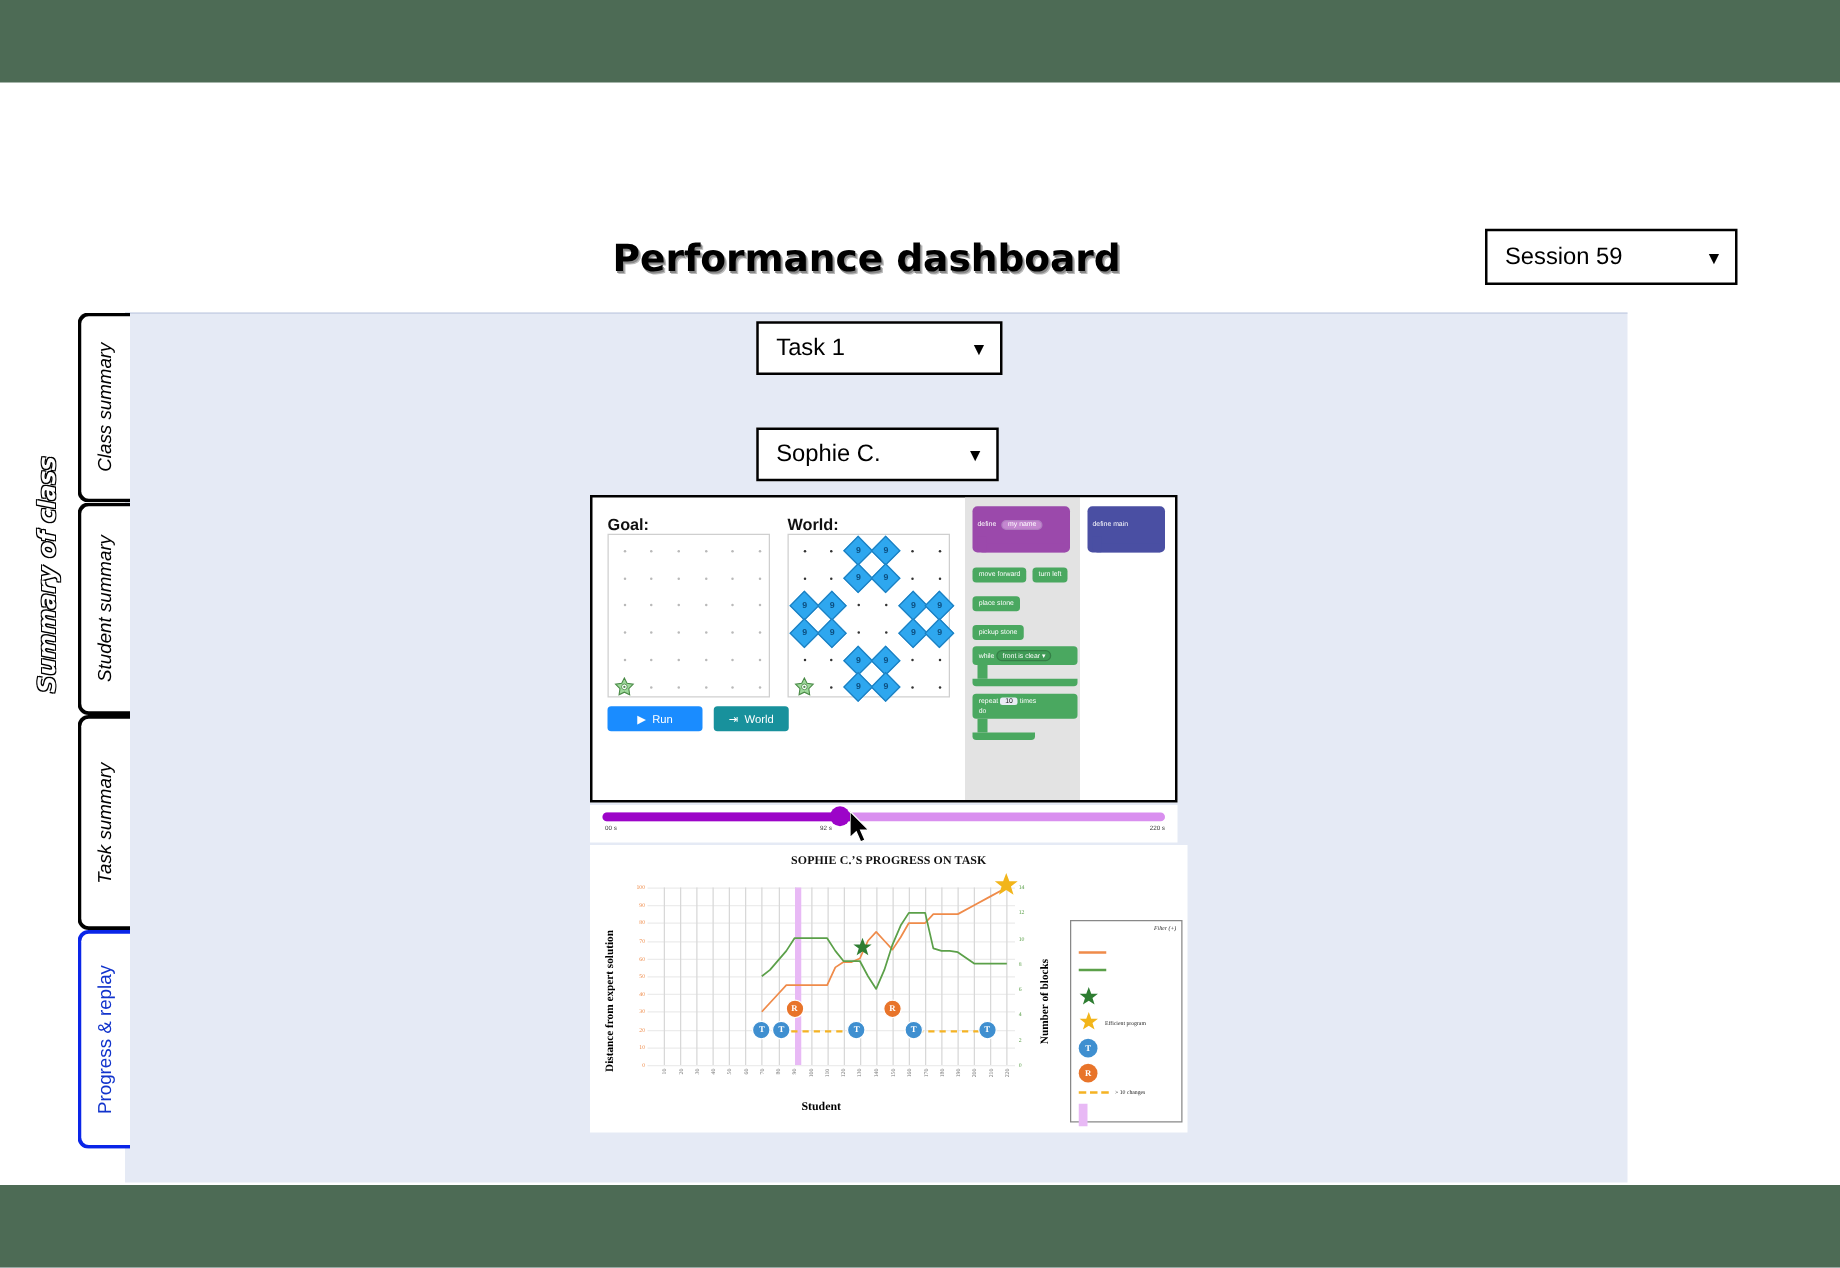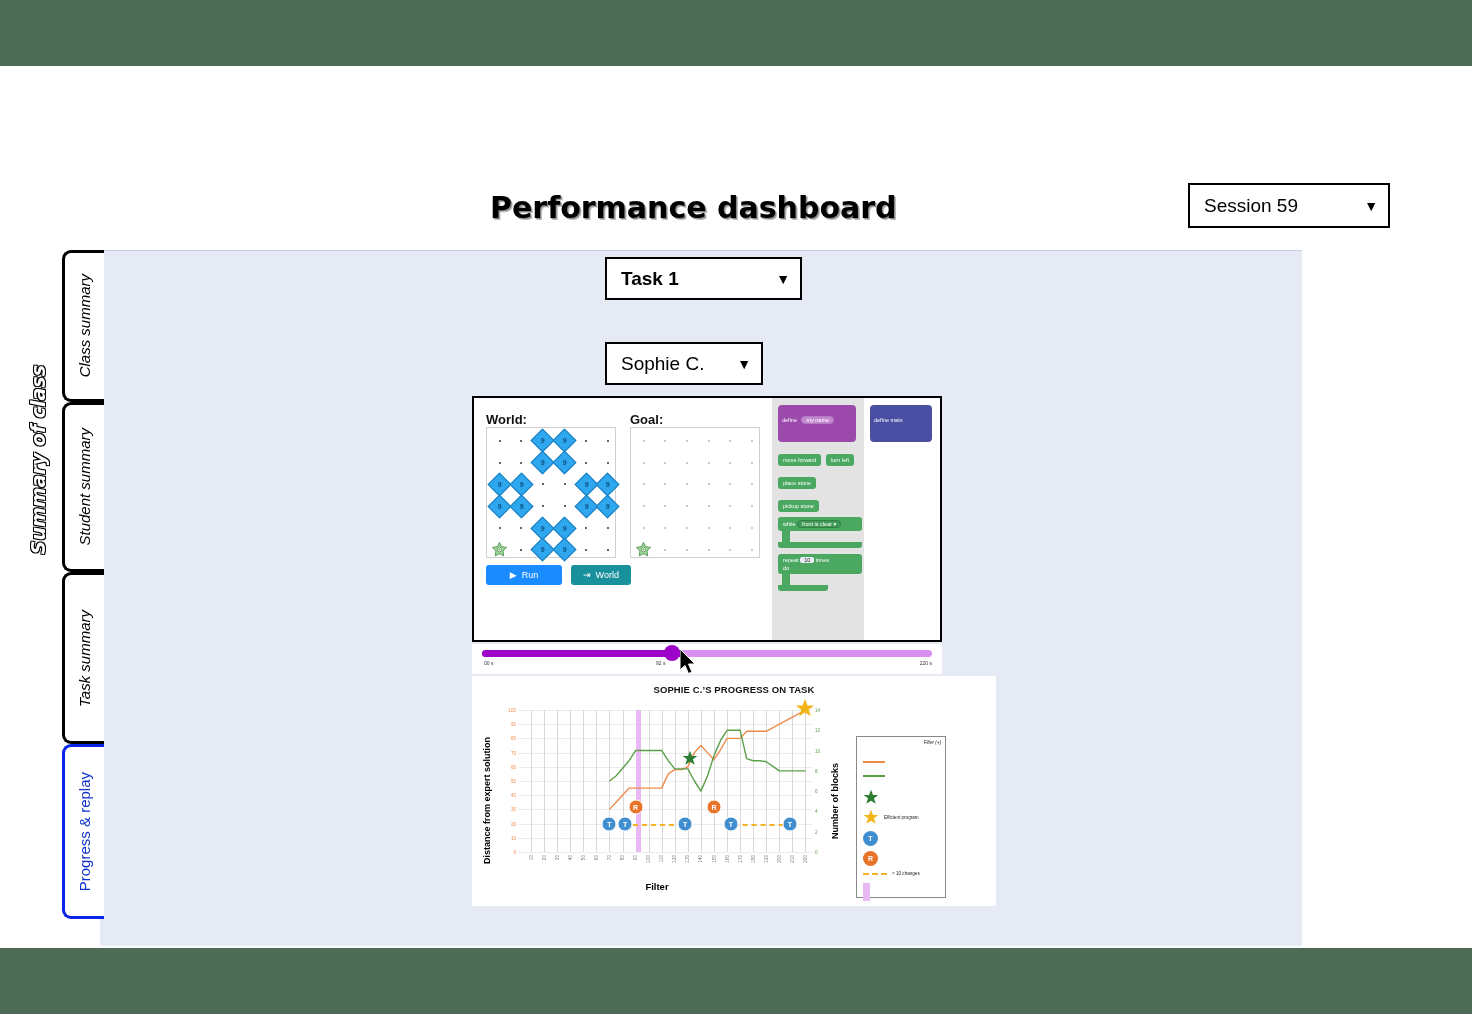--- a/index.html
+++ b/index.html
@@ -25,22 +25,22 @@
     white-space:nowrap;
   }
   .dropdown {
     position:absolute; background:#fff; border:2px solid #000;
     display:flex; align-items:center; justify-content:space-between;
     padding:0 10px 0 14px; font-family:"Liberation Sans", sans-serif;
   }
   .dropdown .dd-label { font-size:19px; color:#000; }
   .dropdown .dd-arrow { font-size:14px; color:#000; margin-left:12px; }
   #session-dd { left:1188px; top:183px; width:202px; height:45px; }
-  #task-dd    { left:605px;  top:257px; width:197px; height:43px;font-weight:bold; }
-  #student-dd { left:605px;  top:342px; width:158px; height:43px; }
+  #task-dd    { left:605px;  top:257px; width:197px; height:43px; }
+  #student-dd { left:605px;  top:342px; width:194px; height:43px; }
 
   
   #content-area {
     position:absolute; left:100px; top:250px; width:1202px; height:696px;
     background:#e5eaf5;
     border-top:1px solid #c4cde2;
   }
 
   
   #sidebar-title {
@@ -141,22 +141,23 @@
   #knob { position:absolute; left:192px; top:1px; width:16px; height:16px;
           border-radius:50%; background:#9c04c8; }
   .slab { position:absolute; top:16px; font-size:5px; color:#333; }
   #slab-start { left:12px; }
   #slab-mid   { left:184px; }
   #slab-end   { right:10px; }
   #cursor { position:absolute; left:208px; top:5px; }
 
   
   #chart-card {
-    position:absolute; left:472px; top:676px; width:524px; height:230px;
+    position:absolute; left:472px; top:676px; width:478px; height:230px;
     background:#fff;
+    font-family:Liberation Serif, serif;
   }
   #chart-title { text-align:center; font-size:9.5px; font-weight:bold;
                  color:#111; margin-top:8px; letter-spacing:0.1px; }
   #ylabel-left {
     position:absolute; left:8px; top:50px; height:150px; width:14px;
     display:flex; align-items:center; justify-content:center;
   }
   #ylabel-left span {
     writing-mode:vertical-rl; transform:rotate(180deg);
     font-size:9px; font-weight:bold; color:#000; white-space:nowrap;
@@ -235,286 +236,286 @@
   <span>Task summary</span>
 </div>
 <div class="vtab" id="vtab-3">
   <span>Progress &amp; replay</span>
 </div>
 
 <div id="sim-panel">
   <div id="sim-left">
     <div id="grids">
       <div>
-        <div class="gridlabel">World:</div>
-        <div class="gridbox" id="world-grid">
+        <div class="gridlabel">Goal:</div>
+        <div class="gridbox" id="goal-grid">
             <div class="gcell" style="left: 2px; top: 2px;">
-              <span class="dot"></span>
+              <span class="dot light"></span>
             </div>
             <div class="gcell" style="left: 23.6px; top: 2px;">
-              <span class="dot"></span>
+              <span class="dot light"></span>
             </div>
             <div class="gcell" style="left: 45.2px; top: 2px;">
-              <span class="stone">
-                <b>9</b>
-              </span>
+              <span class="dot light"></span>
             </div>
             <div class="gcell" style="left: 66.8px; top: 2px;">
-              <span class="stone">
-                <b>9</b>
-              </span>
+              <span class="dot light"></span>
             </div>
             <div class="gcell" style="left: 88.4px; top: 2px;">
-              <span class="dot"></span>
+              <span class="dot light"></span>
             </div>
             <div class="gcell" style="left: 110px; top: 2px;">
-              <span class="dot"></span>
+              <span class="dot light"></span>
             </div>
             <div class="gcell" style="left: 2px; top: 23.8px;">
-              <span class="dot"></span>
+              <span class="dot light"></span>
             </div>
             <div class="gcell" style="left: 23.6px; top: 23.8px;">
-              <span class="dot"></span>
+              <span class="dot light"></span>
             </div>
             <div class="gcell" style="left: 45.2px; top: 23.8px;">
-              <span class="stone">
-                <b>9</b>
-              </span>
+              <span class="dot light"></span>
             </div>
             <div class="gcell" style="left: 66.8px; top: 23.8px;">
-              <span class="stone">
-                <b>9</b>
-              </span>
+              <span class="dot light"></span>
             </div>
             <div class="gcell" style="left: 88.4px; top: 23.8px;">
-              <span class="dot"></span>
+              <span class="dot light"></span>
             </div>
             <div class="gcell" style="left: 110px; top: 23.8px;">
-              <span class="dot"></span>
+              <span class="dot light"></span>
             </div>
             <div class="gcell" style="left: 2px; top: 45.6px;">
-              <span class="stone">
-                <b>9</b>
-              </span>
+              <span class="dot light"></span>
             </div>
             <div class="gcell" style="left: 23.6px; top: 45.6px;">
-              <span class="stone">
-                <b>9</b>
-              </span>
+              <span class="dot light"></span>
             </div>
             <div class="gcell" style="left: 45.2px; top: 45.6px;">
-              <span class="dot"></span>
+              <span class="dot light"></span>
             </div>
             <div class="gcell" style="left: 66.8px; top: 45.6px;">
-              <span class="dot"></span>
+              <span class="dot light"></span>
             </div>
             <div class="gcell" style="left: 88.4px; top: 45.6px;">
-              <span class="stone">
-                <b>9</b>
-              </span>
+              <span class="dot light"></span>
             </div>
             <div class="gcell" style="left: 110px; top: 45.6px;">
-              <span class="stone">
-                <b>9</b>
-              </span>
+              <span class="dot light"></span>
             </div>
             <div class="gcell" style="left: 2px; top: 67.4px;">
-              <span class="stone">
-                <b>9</b>
-              </span>
+              <span class="dot light"></span>
             </div>
             <div class="gcell" style="left: 23.6px; top: 67.4px;">
-              <span class="stone">
-                <b>9</b>
-              </span>
+              <span class="dot light"></span>
             </div>
             <div class="gcell" style="left: 45.2px; top: 67.4px;">
-              <span class="dot"></span>
+              <span class="dot light"></span>
             </div>
             <div class="gcell" style="left: 66.8px; top: 67.4px;">
-              <span class="dot"></span>
+              <span class="dot light"></span>
             </div>
             <div class="gcell" style="left: 88.4px; top: 67.4px;">
-              <span class="stone">
-                <b>9</b>
-              </span>
+              <span class="dot light"></span>
             </div>
             <div class="gcell" style="left: 110px; top: 67.4px;">
-              <span class="stone">
-                <b>9</b>
-              </span>
+              <span class="dot light"></span>
             </div>
             <div class="gcell" style="left: 2px; top: 89.2px;">
-              <span class="dot"></span>
+              <span class="dot light"></span>
             </div>
             <div class="gcell" style="left: 23.6px; top: 89.2px;">
-              <span class="dot"></span>
+              <span class="dot light"></span>
             </div>
             <div class="gcell" style="left: 45.2px; top: 89.2px;">
-              <span class="stone">
-                <b>9</b>
-              </span>
+              <span class="dot light"></span>
             </div>
             <div class="gcell" style="left: 66.8px; top: 89.2px;">
-              <span class="stone">
-                <b>9</b>
-              </span>
+              <span class="dot light"></span>
             </div>
             <div class="gcell" style="left: 88.4px; top: 89.2px;">
-              <span class="dot"></span>
+              <span class="dot light"></span>
             </div>
             <div class="gcell" style="left: 110px; top: 89.2px;">
-              <span class="dot"></span>
+              <span class="dot light"></span>
             </div>
             <div class="gcell" style="left: 2px; top: 111px;">
               <span class="robot">
                 <svg width="17" height="17" viewBox="0 0 24 24">
                   <polygon points="12,2 15,8 22,9 17,14 18,21 12,18 6,21 7,14 2,9 9,8" fill="#9ed89a" stroke="#4a8a47" stroke-width="1.2"></polygon>
                   <circle cx="12" cy="12" r="3.2" fill="#fff" stroke="#4a8a47" stroke-width="1"></circle>
                   <circle cx="12" cy="12" r="1.3" fill="#4a8a47"></circle>
                 </svg>
               </span>
             </div>
             <div class="gcell" style="left: 23.6px; top: 111px;">
-              <span class="dot"></span>
+              <span class="dot light"></span>
             </div>
             <div class="gcell" style="left: 45.2px; top: 111px;">
-              <span class="stone">
-                <b>9</b>
-              </span>
+              <span class="dot light"></span>
             </div>
             <div class="gcell" style="left: 66.8px; top: 111px;">
-              <span class="stone">
-                <b>9</b>
-              </span>
+              <span class="dot light"></span>
             </div>
             <div class="gcell" style="left: 88.4px; top: 111px;">
-              <span class="dot"></span>
+              <span class="dot light"></span>
             </div>
             <div class="gcell" style="left: 110px; top: 111px;">
-              <span class="dot"></span>
+              <span class="dot light"></span>
             </div>
           </div>
       </div>
       <div>
-        <div class="gridlabel">Goal:</div>
-        <div class="gridbox" id="goal-grid">
+        <div class="gridlabel">World:</div>
+        <div class="gridbox" id="world-grid">
             <div class="gcell" style="left: 2px; top: 2px;">
-              <span class="dot light"></span>
+              <span class="dot"></span>
             </div>
             <div class="gcell" style="left: 23.6px; top: 2px;">
-              <span class="dot light"></span>
+              <span class="dot"></span>
             </div>
             <div class="gcell" style="left: 45.2px; top: 2px;">
-              <span class="dot light"></span>
+              <span class="stone">
+                <b>9</b>
+              </span>
             </div>
             <div class="gcell" style="left: 66.8px; top: 2px;">
-              <span class="dot light"></span>
+              <span class="stone">
+                <b>9</b>
+              </span>
             </div>
             <div class="gcell" style="left: 88.4px; top: 2px;">
-              <span class="dot light"></span>
+              <span class="dot"></span>
             </div>
             <div class="gcell" style="left: 110px; top: 2px;">
-              <span class="dot light"></span>
+              <span class="dot"></span>
             </div>
             <div class="gcell" style="left: 2px; top: 23.8px;">
-              <span class="dot light"></span>
+              <span class="dot"></span>
             </div>
             <div class="gcell" style="left: 23.6px; top: 23.8px;">
-              <span class="dot light"></span>
+              <span class="dot"></span>
             </div>
             <div class="gcell" style="left: 45.2px; top: 23.8px;">
-              <span class="dot light"></span>
+              <span class="stone">
+                <b>9</b>
+              </span>
             </div>
             <div class="gcell" style="left: 66.8px; top: 23.8px;">
-              <span class="dot light"></span>
+              <span class="stone">
+                <b>9</b>
+              </span>
             </div>
             <div class="gcell" style="left: 88.4px; top: 23.8px;">
-              <span class="dot light"></span>
+              <span class="dot"></span>
             </div>
             <div class="gcell" style="left: 110px; top: 23.8px;">
-              <span class="dot light"></span>
+              <span class="dot"></span>
             </div>
             <div class="gcell" style="left: 2px; top: 45.6px;">
-              <span class="dot light"></span>
+              <span class="stone">
+                <b>9</b>
+              </span>
             </div>
             <div class="gcell" style="left: 23.6px; top: 45.6px;">
-              <span class="dot light"></span>
+              <span class="stone">
+                <b>9</b>
+              </span>
             </div>
             <div class="gcell" style="left: 45.2px; top: 45.6px;">
-              <span class="dot light"></span>
+              <span class="dot"></span>
             </div>
             <div class="gcell" style="left: 66.8px; top: 45.6px;">
-              <span class="dot light"></span>
+              <span class="dot"></span>
             </div>
             <div class="gcell" style="left: 88.4px; top: 45.6px;">
-              <span class="dot light"></span>
+              <span class="stone">
+                <b>9</b>
+              </span>
             </div>
             <div class="gcell" style="left: 110px; top: 45.6px;">
-              <span class="dot light"></span>
+              <span class="stone">
+                <b>9</b>
+              </span>
             </div>
             <div class="gcell" style="left: 2px; top: 67.4px;">
-              <span class="dot light"></span>
+              <span class="stone">
+                <b>9</b>
+              </span>
             </div>
             <div class="gcell" style="left: 23.6px; top: 67.4px;">
-              <span class="dot light"></span>
+              <span class="stone">
+                <b>9</b>
+              </span>
             </div>
             <div class="gcell" style="left: 45.2px; top: 67.4px;">
-              <span class="dot light"></span>
+              <span class="dot"></span>
             </div>
             <div class="gcell" style="left: 66.8px; top: 67.4px;">
-              <span class="dot light"></span>
+              <span class="dot"></span>
             </div>
             <div class="gcell" style="left: 88.4px; top: 67.4px;">
-              <span class="dot light"></span>
+              <span class="stone">
+                <b>9</b>
+              </span>
             </div>
             <div class="gcell" style="left: 110px; top: 67.4px;">
-              <span class="dot light"></span>
+              <span class="stone">
+                <b>9</b>
+              </span>
             </div>
             <div class="gcell" style="left: 2px; top: 89.2px;">
-              <span class="dot light"></span>
+              <span class="dot"></span>
             </div>
             <div class="gcell" style="left: 23.6px; top: 89.2px;">
-              <span class="dot light"></span>
+              <span class="dot"></span>
             </div>
             <div class="gcell" style="left: 45.2px; top: 89.2px;">
-              <span class="dot light"></span>
+              <span class="stone">
+                <b>9</b>
+              </span>
             </div>
             <div class="gcell" style="left: 66.8px; top: 89.2px;">
-              <span class="dot light"></span>
+              <span class="stone">
+                <b>9</b>
+              </span>
             </div>
             <div class="gcell" style="left: 88.4px; top: 89.2px;">
-              <span class="dot light"></span>
+              <span class="dot"></span>
             </div>
             <div class="gcell" style="left: 110px; top: 89.2px;">
-              <span class="dot light"></span>
+              <span class="dot"></span>
             </div>
             <div class="gcell" style="left: 2px; top: 111px;">
               <span class="robot">
                 <svg width="17" height="17" viewBox="0 0 24 24">
                   <polygon points="12,2 15,8 22,9 17,14 18,21 12,18 6,21 7,14 2,9 9,8" fill="#9ed89a" stroke="#4a8a47" stroke-width="1.2"></polygon>
                   <circle cx="12" cy="12" r="3.2" fill="#fff" stroke="#4a8a47" stroke-width="1"></circle>
                   <circle cx="12" cy="12" r="1.3" fill="#4a8a47"></circle>
                 </svg>
               </span>
             </div>
             <div class="gcell" style="left: 23.6px; top: 111px;">
-              <span class="dot light"></span>
+              <span class="dot"></span>
             </div>
             <div class="gcell" style="left: 45.2px; top: 111px;">
-              <span class="dot light"></span>
+              <span class="stone">
+                <b>9</b>
+              </span>
             </div>
             <div class="gcell" style="left: 66.8px; top: 111px;">
-              <span class="dot light"></span>
+              <span class="stone">
+                <b>9</b>
+              </span>
             </div>
             <div class="gcell" style="left: 88.4px; top: 111px;">
-              <span class="dot light"></span>
+              <span class="dot"></span>
             </div>
             <div class="gcell" style="left: 110px; top: 111px;">
-              <span class="dot light"></span>
+              <span class="dot"></span>
             </div>
           </div>
       </div>
     </div>
     <div id="buttons">
       <div class="simbtn" id="run-btn">
         <span>▶</span>
         <span>Run</span>
       </div>
       <div class="simbtn" id="step-btn">
@@ -578,21 +579,21 @@
 </div>
 
 <div id="chart-card">
   <div id="chart-title">SOPHIE C.’S PROGRESS ON TASK</div>
   <div id="ylabel-left">
       <span>Distance from expert solution</span>
     </div>
   <div id="ylabel-right">
       <span>Number of blocks</span>
     </div>
-  <div id="xlabel">Filter</div>
+  <div id="xlabel">Student</div>
   <div id="plot">
       <div class="hline" style="top: 146px; left: 22px; right: 14px;"></div>
       <div class="hline" style="top: 131.8px; left: 22px; right: 14px;"></div>
       <div class="hline" style="top: 117.6px; left: 22px; right: 14px;"></div>
       <div class="hline" style="top: 103.4px; left: 22px; right: 14px;"></div>
       <div class="hline" style="top: 89.2px; left: 22px; right: 14px;"></div>
       <div class="hline" style="top: 75px; left: 22px; right: 14px;"></div>
       <div class="hline" style="top: 60.8px; left: 22px; right: 14px;"></div>
       <div class="hline" style="top: 46.6px; left: 22px; right: 14px;"></div>
       <div class="hline" style="top: 32.4px; left: 22px; right: 14px;"></div>

